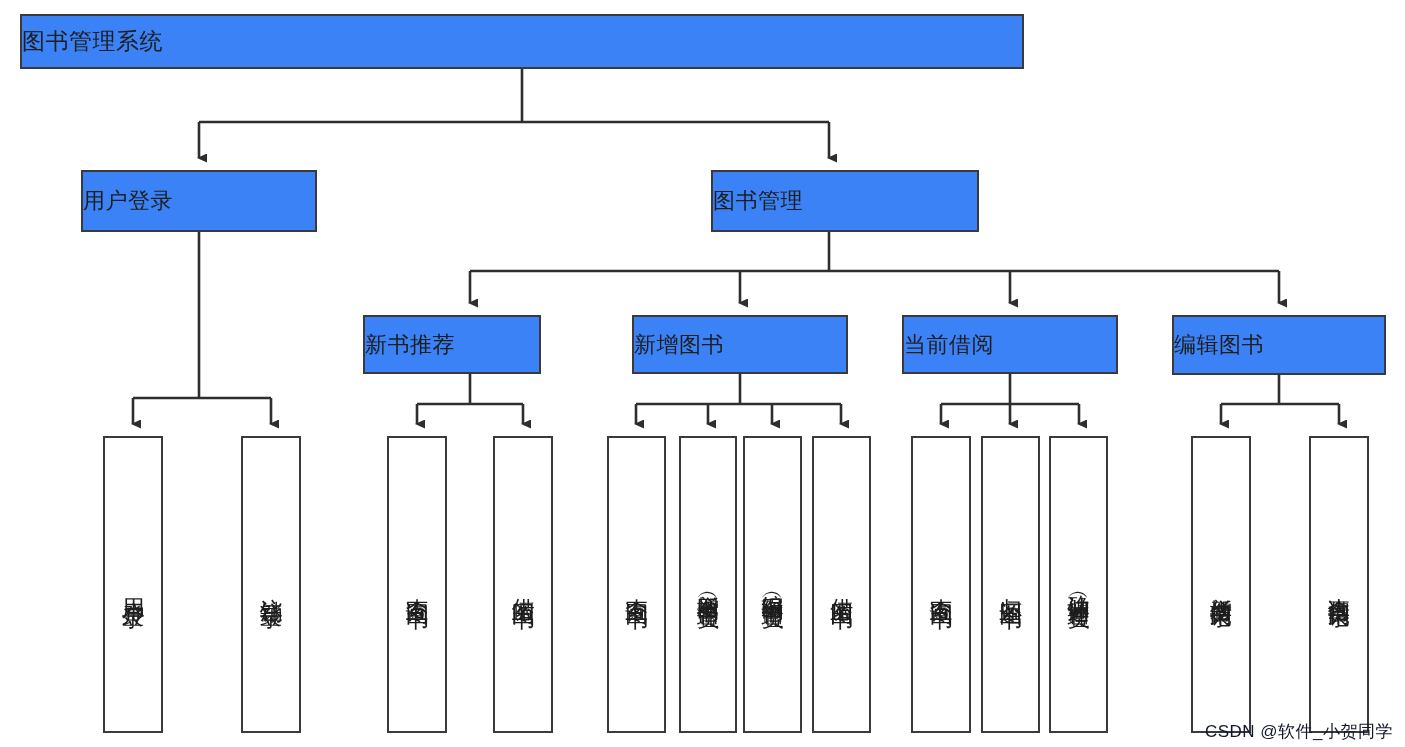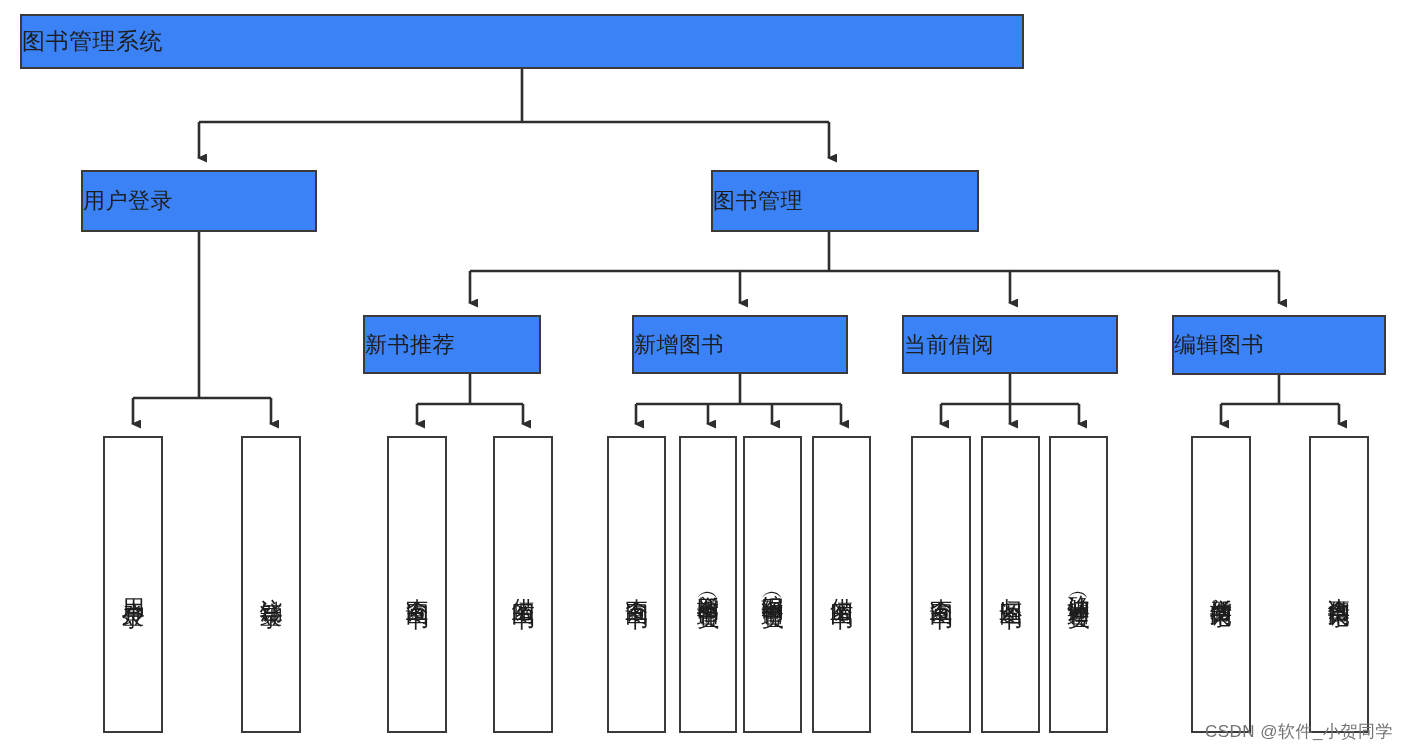--- a/index.html
+++ b/index.html
@@ -27,21 +27,21 @@
     padding-top:2px;
   }
   .leaf .vlabel{
     writing-mode:vertical-rl;text-orientation:upright;
     font-size:23px;line-height:1.10;letter-spacing:3px;
     color:#1d1d1d;text-align:center;white-space:nowrap;
   }
   .leaf.tall .vlabel{font-size:22px;letter-spacing:2px;}
   .watermark{
     position:absolute;right:12px;bottom:4px;
-    font-size:17px;color:#737373;letter-spacing:0.5px;
+    font-size:17px;color:#0f172a;letter-spacing:0.5px;
     white-space:nowrap;
   }
 </style>
 </head>
 <body>
 
 <div id="diagram-root">
 
   <svg class="edges" viewBox="0 0 1405 747" xmlns="http://www.w3.org/2000/svg">
     <defs>

